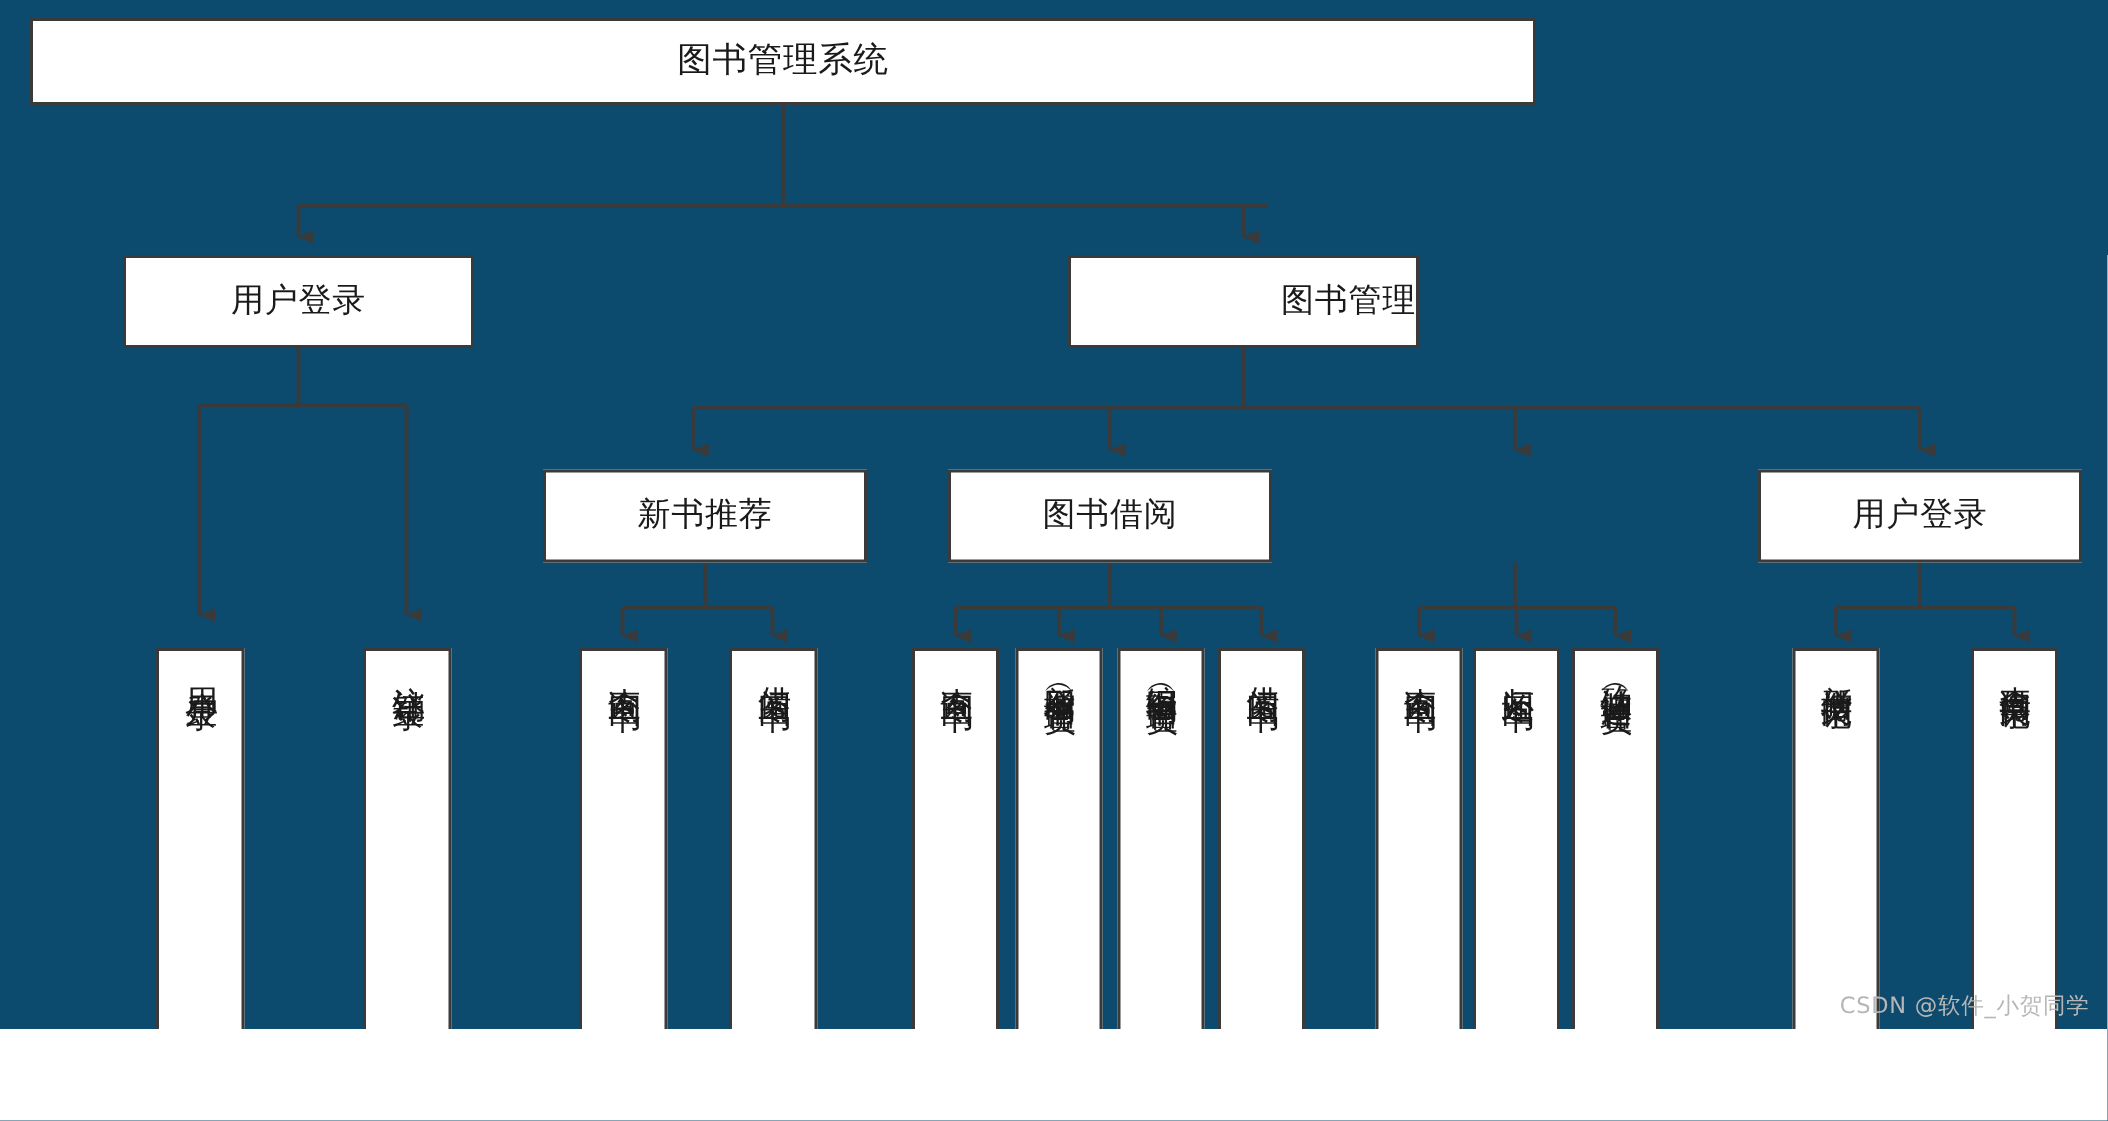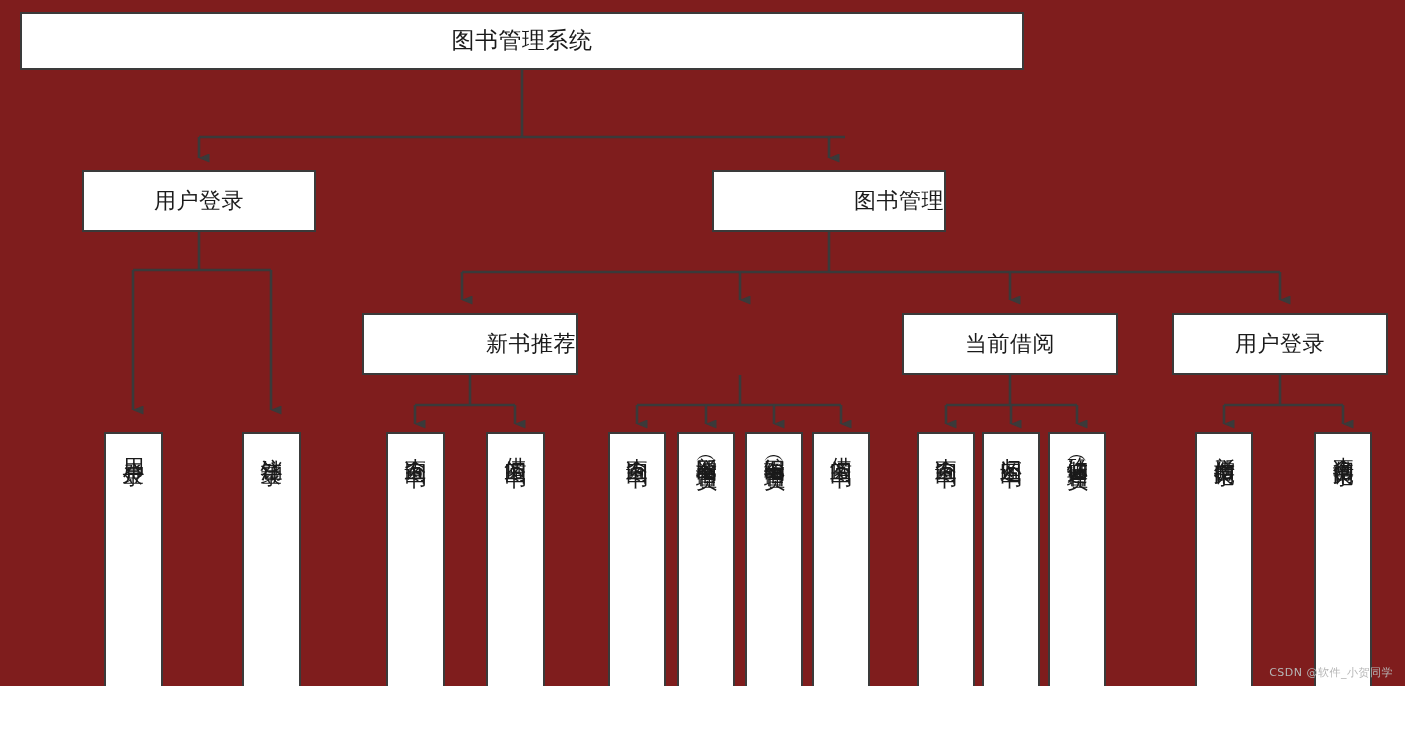--- a/index.html
+++ b/index.html
@@ -8,21 +8,21 @@
     padding: 0;
     background: #ffffff;
   }
   body {
     font-family: "DejaVu Sans", "Liberation Sans", sans-serif;
   }
   #diagram-root {
     position: relative;
     width: 1405px;
     height: 686px;
-    background: #7f1d1d;
+    background: #0c4a6e;
     overflow: hidden;
   }
   #diagram-svg {
     position: absolute;
     left: 0;
     top: 0;
     width: 1405px;
     height: 747px;
   }
   .node {
@@ -64,21 +64,21 @@
     max-height: 290px;
   }
   .node.vertical.wide-leaf .node-label {
     font-size: 22px;
     letter-spacing: 3px;
   }
   .watermark {
     position: absolute;
     right: 12px;
     bottom: 6px;
-    font-size: 11px;
+    font-size: 15px;
     color: #b6b6b6;
     letter-spacing: 0.5px;
     z-index: 5;
     white-space: nowrap;
     font-family: "DejaVu Sans", "Liberation Sans", sans-serif;
   }
 </style>
 </head>
 <body>
 
@@ -139,28 +139,28 @@
   </div>
 
   <div class="node horizontal" style="left:82px; top:170px; width:234px; height:62px;">
     <span class="node-label">用户登录</span>
   </div>
 
   <div class="node horizontal" style="left:712px; top:170px; width:234px; height:62px;justify-content:flex-end;">
     <span class="node-label">图书管理</span>
   </div>
 
-  <div class="node horizontal" style="left:362px; top:313px; width:216px; height:62px;justify-content:flex-end;">
+  <div class="node horizontal" style="left:362px; top:313px; width:216px; height:62px;">
     <span class="node-label">新书推荐</span>
   </div>
 
-
-  <div class="node horizontal" style="left:902px; top:313px; width:216px; height:62px;">
-    <span class="node-label">当前借阅</span>
-  </div>
+  <div class="node horizontal" style="left:632px; top:313px; width:216px; height:62px;">
+    <span class="node-label">图书借阅</span>
+  </div>
+
 
   <div class="node horizontal" style="left:1172px; top:313px; width:216px; height:62px;">
     <span class="node-label">用户登录</span>
   </div>
 
   <div class="node vertical wide-leaf" style="left:104px; top:432px; width:59px; height:303px;">
     <span class="node-label">用户登录</span>
   </div>
 
   <div class="node vertical wide-leaf" style="left:242px; top:432px; width:59px; height:303px;">

